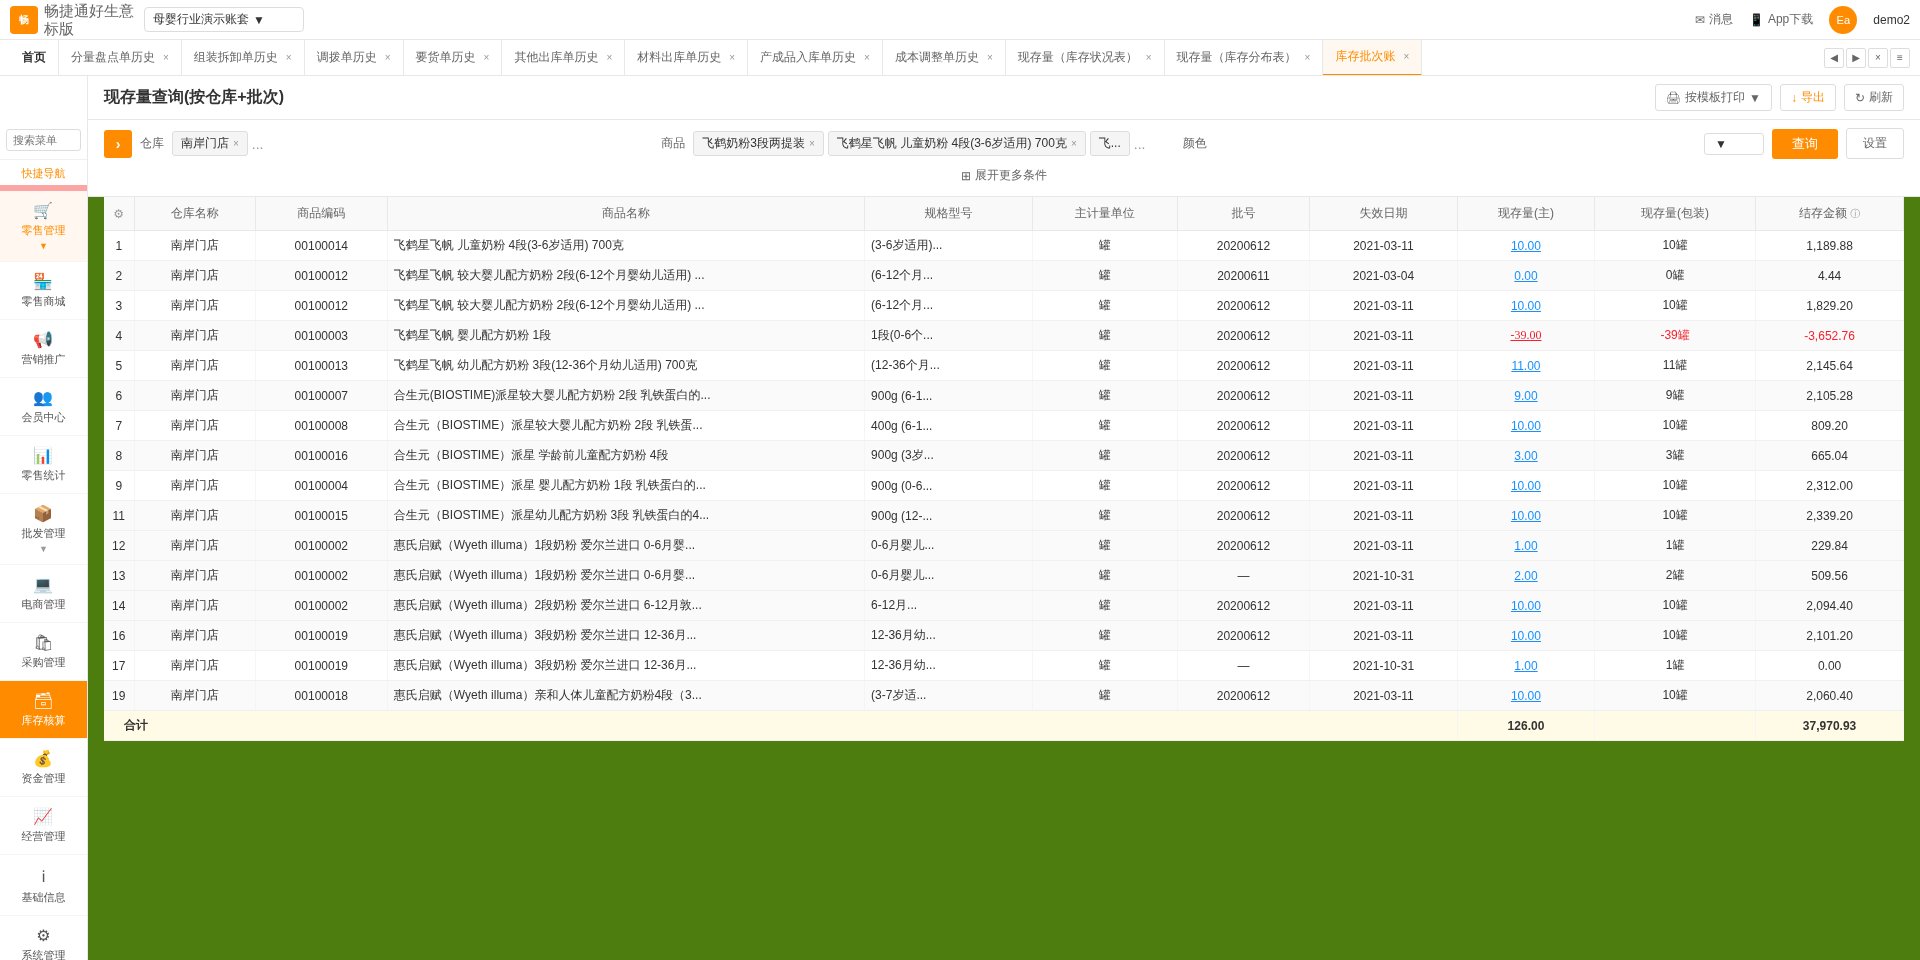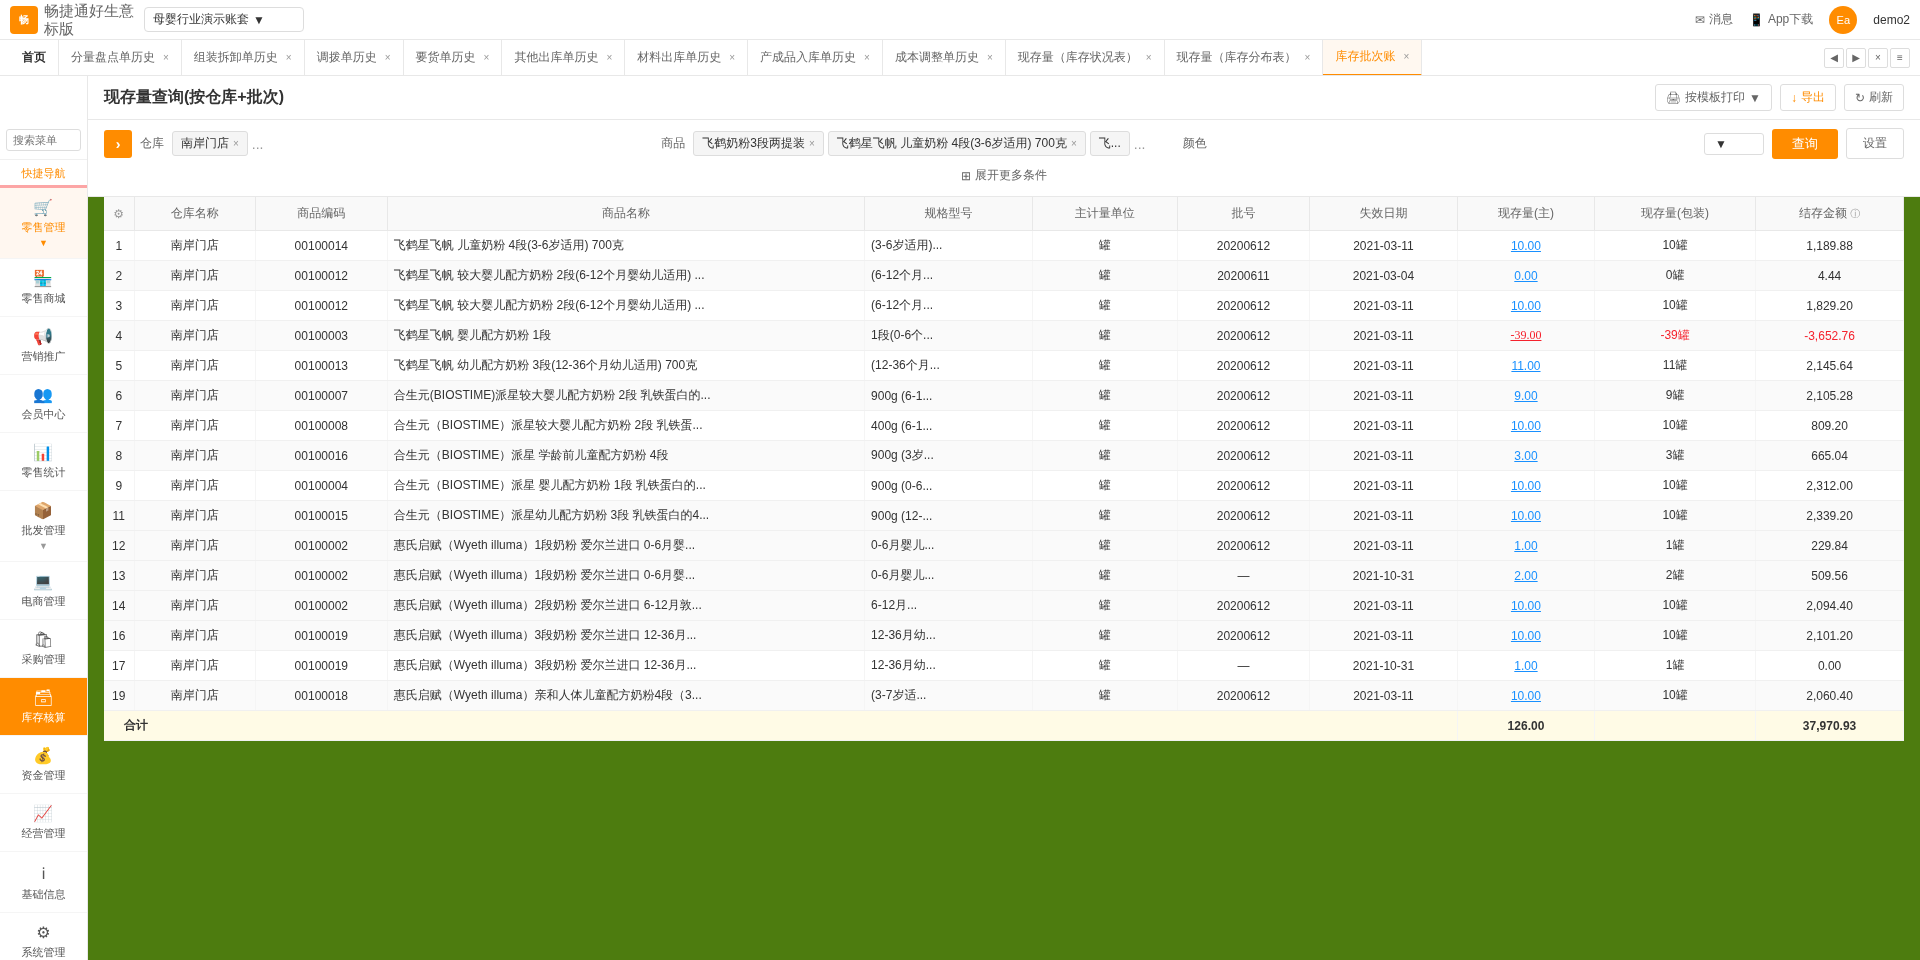--- a/index.html
+++ b/index.html
@@ -106,21 +106,21 @@
       border-bottom: 1px solid #f0f0f0;
     }
     .sidebar-search input {
       width: 100%; border: 1px solid #ddd; border-radius: 3px;
       padding: 4px 6px; font-size: 11px; color: #666; margin-top: 45px;
     }
     .sidebar-shortcut {
       padding: 6px 0 4px 0;
       text-align: center;
       font-size: 11px; color: #ff8c00;
-      border-bottom: 3px solid #fca5a5;
+      border-bottom: 6px solid #fca5a5;
       cursor: pointer;
     }
     .sidebar-item {
       padding: 10px 0;
       text-align: center;
       font-size: 12px; color: #555;
       cursor: pointer;
       display: flex; flex-direction: column; align-items: center; gap: 3px;
       border-bottom: 1px solid #f5f5f5;
     }

